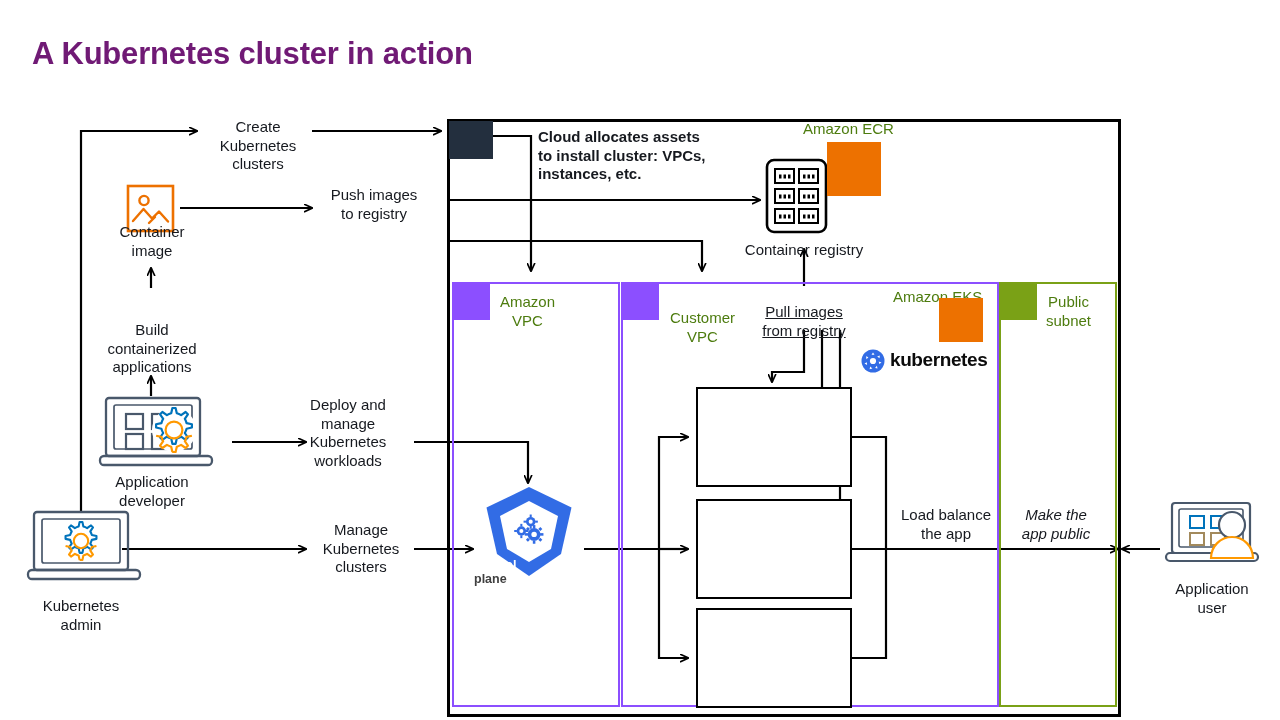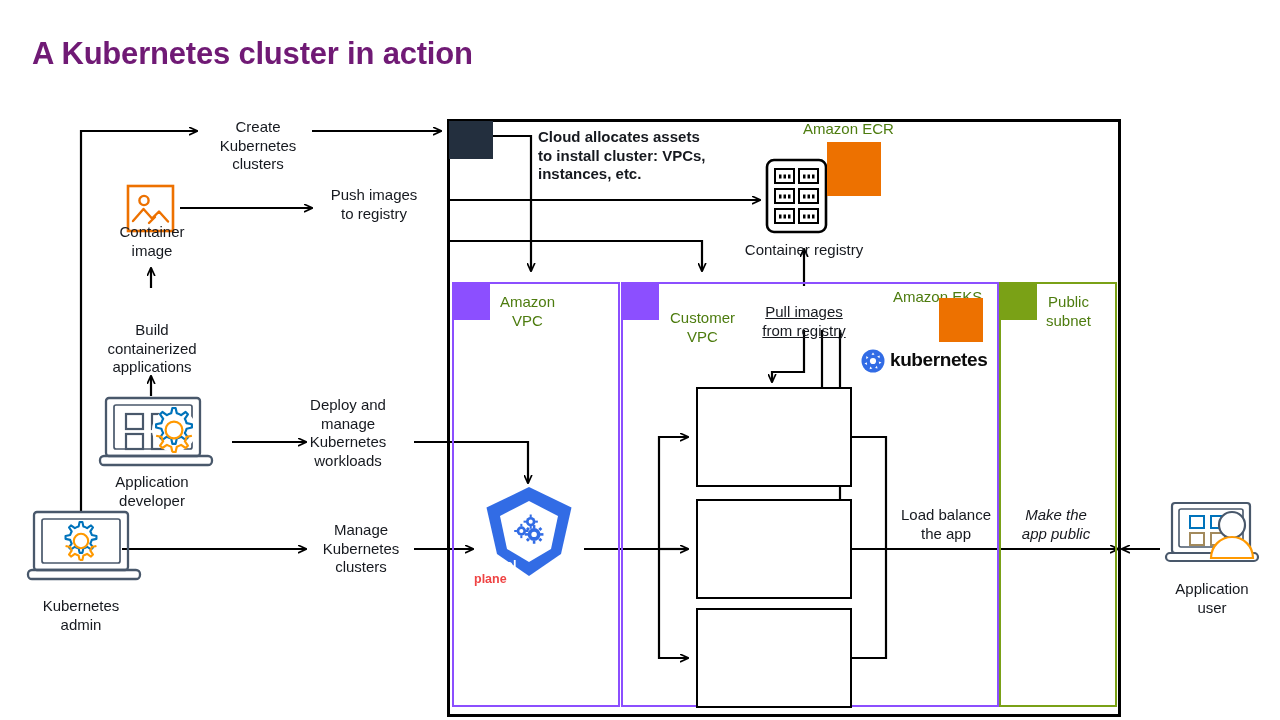--- a/index.html
+++ b/index.html
@@ -468,21 +468,21 @@
 <div class="abs eks-icon" style="left:939px; top:298px; width:44px; height:44px;"></div>
 <div class="abs kubernetes-wordmark" style="left:890px; top:349px;">kubernetes</div>
 
 <div class="abs subnet-box" style="left:999px; top:282px; width:114px; height:421px;"></div>
 <div class="abs subnet-icon" style="left:1001px; top:284px; width:36px; height:36px;"></div>
 <div class="abs svc-label" style="left:1046px; top:293px;">Public
 subnet</div>
 
 <div class="abs" style="left:474px; top:558px; width:110px; line-height:14px;">
   <div style="font-size:12.5px; font-weight:bold; color:#ffffff;">control</div>
-  <div style="font-size:12.5px; font-weight:bold; color:#ef4444;">plane</div>
+  <div style="font-size:12.5px; font-weight:bold; color:#404040;">plane</div>
 </div>
 
 <div class="abs node-box" style="left:696px; top:387px; width:152px; height:96px;"></div>
 <div class="abs node-box" style="left:696px; top:499px; width:152px; height:96px;"></div>
 <div class="abs node-box" style="left:696px; top:608px; width:152px; height:96px;"></div>
 
 <div class="abs svc-label" style="left:803px; top:120px; white-space:nowrap;">Amazon ECR</div>
 <div class="abs ecr-icon" style="left:827px; top:142px; width:54px; height:54px;"></div>
 <div class="abs lbl" style="left:714px; top:241px; width:180px;">Container registry</div>
 

